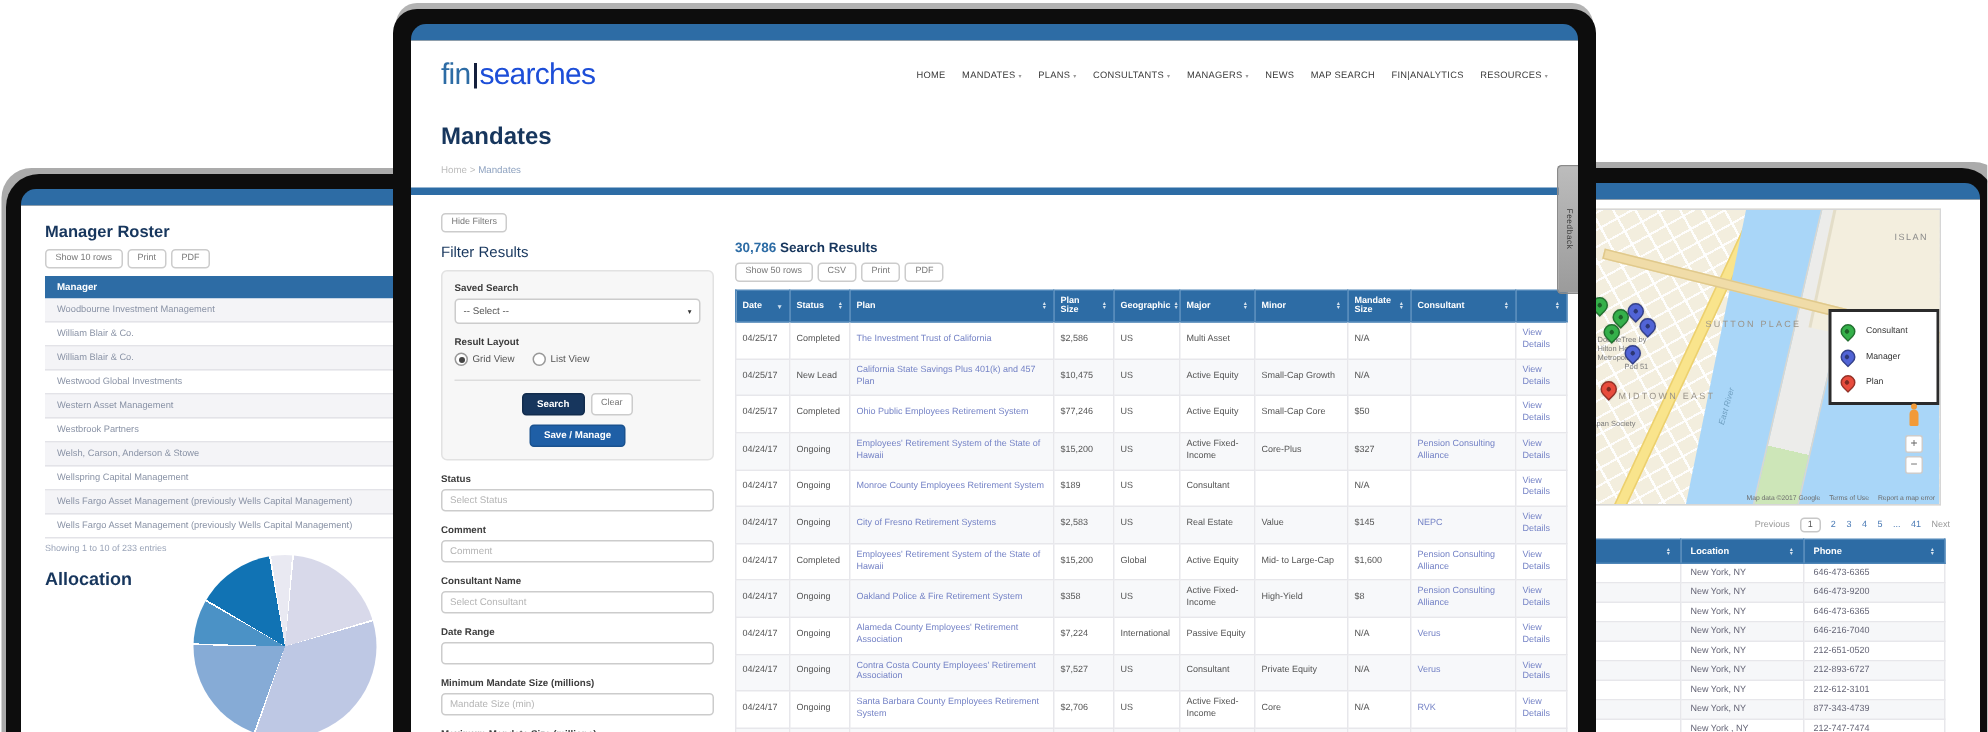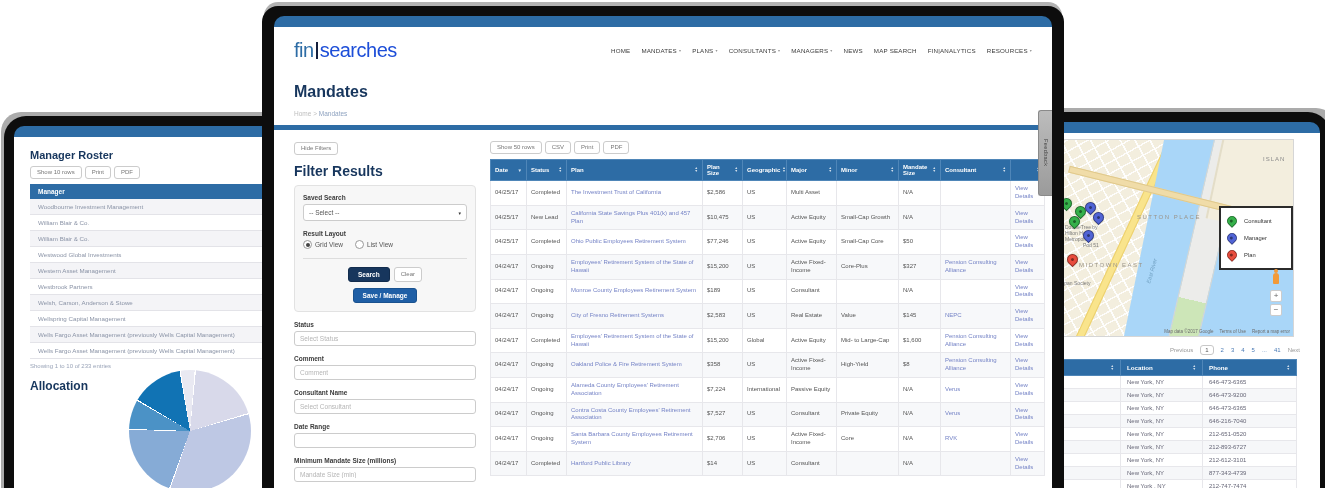--- a/index.html
+++ b/index.html
@@ -45,21 +45,21 @@
   .caret{font-size:4px;color:#999;}
   .page-head{padding:10px 20px 8px;}
   .page-title{font-size:16px;font-weight:bold;color:#17365d;}
   .breadcrumb{margin-top:9px;font-size:6.5px;color:#bdbdbd;}
   .breadcrumb .crumb-cur{color:#8fa3c0;}
   .blue-divider{height:5px;background:#2d6ca5;}
   .cc-content{display:flex;padding:6px 0 0 20px;}
 
   
   .filters{width:182px;flex:none;}
-  .filter-title{font-size:14px;font-weight:bold;color:#17365d;margin:8px 0 6px;}
+  .filter-title{font-size:10px;font-weight:normal;color:#17365d;margin:8px 0 6px;}
   .fpanel{background:#f7f7f7;border:1px solid #e2e2e2;border-radius:4px;padding:8px;margin-bottom:4px;}
   .flabel{font-size:6.5px;font-weight:bold;color:#3c3c3c;margin-bottom:3px;}
   .fselect{background:#fff;border:1px solid #ccc;border-radius:3px;height:15px;display:flex;align-items:center;
            justify-content:space-between;padding:0 5px;font-size:6.5px;color:#555;}
   .sel-caret{font-size:5px;color:#333;}
   .radio-row{display:flex;gap:12px;margin-top:2px;}
   .radio-opt{display:inline-flex;align-items:center;gap:3px;}
   .radio{width:7px;height:7px;border:1px solid #999;border-radius:50%;background:#fff;position:relative;}
   .radio.selected::after{content:"";position:absolute;left:1.5px;top:1.5px;width:4px;height:4px;border-radius:50%;background:#444;}
   .radio-label{font-size:6.5px;color:#555;}
@@ -513,20 +513,21 @@
 
               </div>
             </div>
 
           
 
           
         </aside>
 
         <main class="results">
+          <h3 class="res-title"><span class="res-count">30,786</span><span> Search Results</span></h3>
           <div class="btn-row">
 
           <button class="sbtn">Show 50 rows</button>
               <button class="sbtn">CSV</button>
               <button class="sbtn">Print</button>
               <button class="sbtn">PDF</button>
             </div>
           <table class="mtable">
             <colgroup>
               <col style="width:36px">

